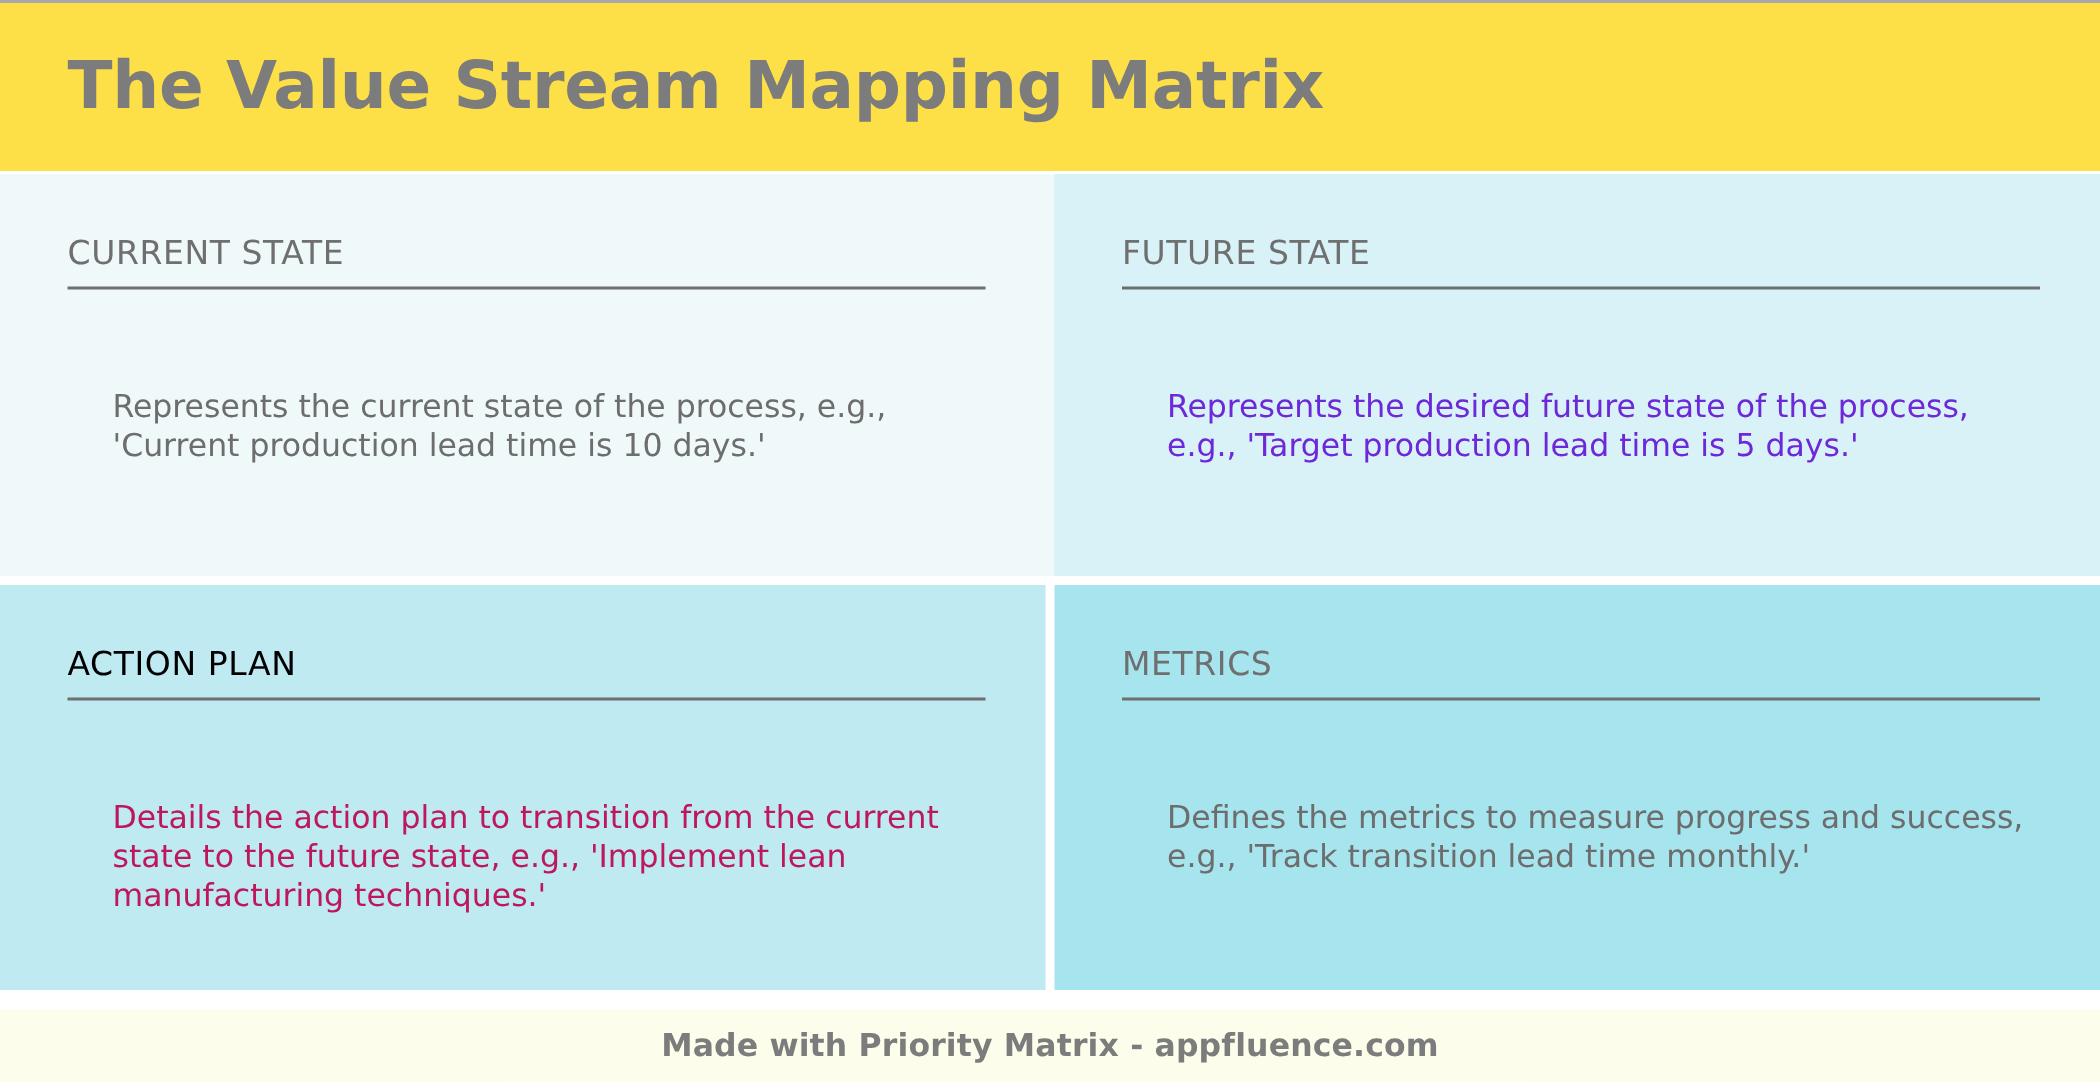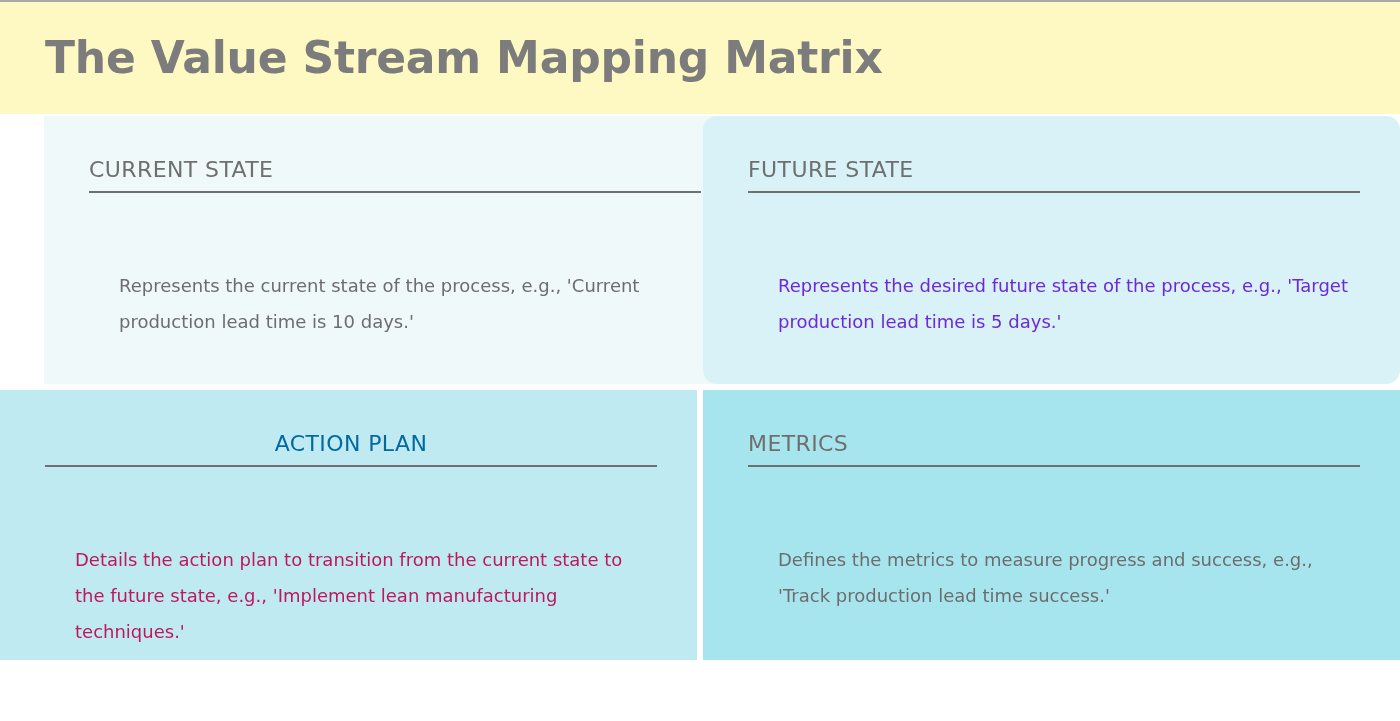--- a/index.html
+++ b/index.html
@@ -61,22 +61,22 @@
     left: 0;
     top: 116px;
     width: 1400px;
     height: 544px;
   }
   .quad {
     position: absolute;
     box-sizing: border-box;
     overflow: hidden;
   }
-  .quad-tl { left: 0;     top: 0;     width: 820px; height: 268px; margin-left: 44px; }
-  .quad-tr { left: 703px; top: 0;     width: 697px; height: 268px; border-radius: 14px; }
+  .quad-tl { left: 0;     top: 0;     width: 820px; height: 268px; }
+  .quad-tr { left: 703px; top: 0;     width: 697px; height: 268px; }
   .quad-bl { left: 0;     top: 274px; width: 697px; height: 270px; }
   .quad-br { left: 703px; top: 274px; width: 706px; height: 270px; }
 
   .quad-head {
     position: absolute;
     left: 45px;
     top: 42px;
     width: 612px;
   }
   .quad-title {
@@ -90,24 +90,24 @@
   .quad-rule {
     margin-top: 9px;
     width: 612px;
     height: 2px;
     background: #6f6f6f;
   }
 
   .quad-body {
     position: absolute;
     left: 75px;
-    top: 152px;
+    top: 142px;
     width: 580px;
-    font-size: 18px;
-    line-height: 36px;
+    font-size: 21px;
+    line-height: 26px;
     color: #6d6d6d;
     white-space: pre-line;
   }
 
   
   .footer {
     position: absolute;
     left: 0;
     top: 673px;
     width: 1400px;
@@ -124,21 +124,21 @@
     white-space: nowrap;
   }
 </style>
 </head>
 <body>
 
 <div id="page">
 
   <div class="top-rule" style="background: rgb(168, 168, 168);"></div>
 
-  <div class="header" style="background: #fef9c3; align-items: center;">
+  <div class="header" style="background: #fde047; align-items: center;">
     <div class="header-title" style="color: rgb(124, 124, 124);">The Value Stream Mapping Matrix</div>
   </div>
 
   <div class="matrix" style="background: rgb(255, 255, 255);">
 
     <div class="quad quad-tl" style="background: rgb(239, 249, 250);">
       <div class="quad-head">
         <div class="quad-title" style="color: rgb(111, 111, 111);">CURRENT STATE</div>
         <div class="quad-rule" style="background: rgb(111, 111, 111);"></div>
       </div>
@@ -148,30 +148,33 @@
     <div class="quad quad-tr" style="background: rgb(217, 242, 247);">
       <div class="quad-head">
         <div class="quad-title" style="color: rgb(111, 111, 111);">FUTURE STATE</div>
         <div class="quad-rule" style="background: rgb(111, 111, 111);"></div>
       </div>
       <div class="quad-body" style="color: #6d28d9;">Represents the desired future state of the process, e.g., 'Target production lead time is 5 days.'</div>
     </div>
 
     <div class="quad quad-bl" style="background: rgb(191, 234, 242);">
       <div class="quad-head">
-        <div class="quad-title" style="color: #0369a1; text-align: center;">ACTION PLAN</div>
+        <div class="quad-title" style="color: #000000;">ACTION PLAN</div>
         <div class="quad-rule" style="background: rgb(111, 111, 111);"></div>
       </div>
       <div class="quad-body" style="color: #be185d;">Details the action plan to transition from the current state to the future state, e.g., 'Implement lean manufacturing techniques.'</div>
     </div>
 
     <div class="quad quad-br" style="background: rgb(166, 229, 238);">
       <div class="quad-head">
         <div class="quad-title" style="color: rgb(111, 111, 111);">METRICS</div>
         <div class="quad-rule" style="background: rgb(111, 111, 111);"></div>
       </div>
-      <div class="quad-body" style="color: rgb(109, 109, 109);">Defines the metrics to measure progress and success, e.g., 'Track production lead time success.'</div>
+      <div class="quad-body" style="color: rgb(109, 109, 109);">Defines the metrics to measure progress and success, e.g., 'Track transition lead time monthly.'</div>
     </div>
 
   </div>
 
+  <div class="footer" style="background: rgb(253, 253, 235);">
+    <div class="footer-text" style="color: rgb(124, 124, 124);">Made with Priority Matrix - appfluence.com</div>
+  </div>
 
 </div>
 
 </body></html>

